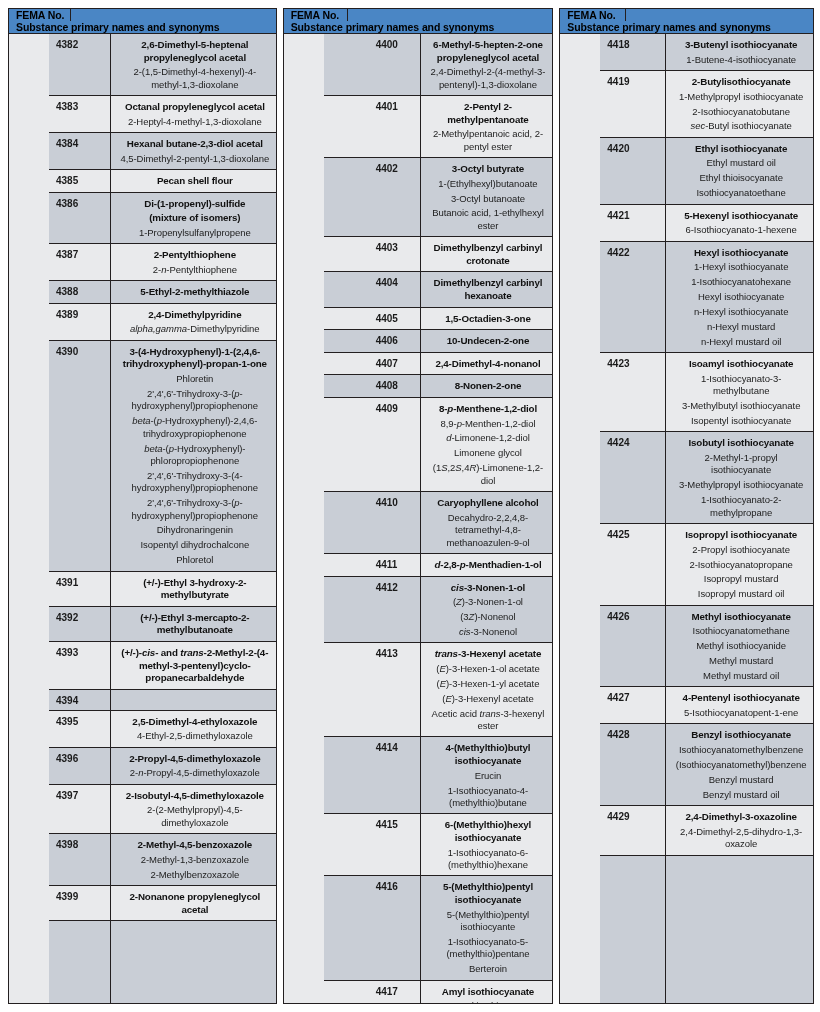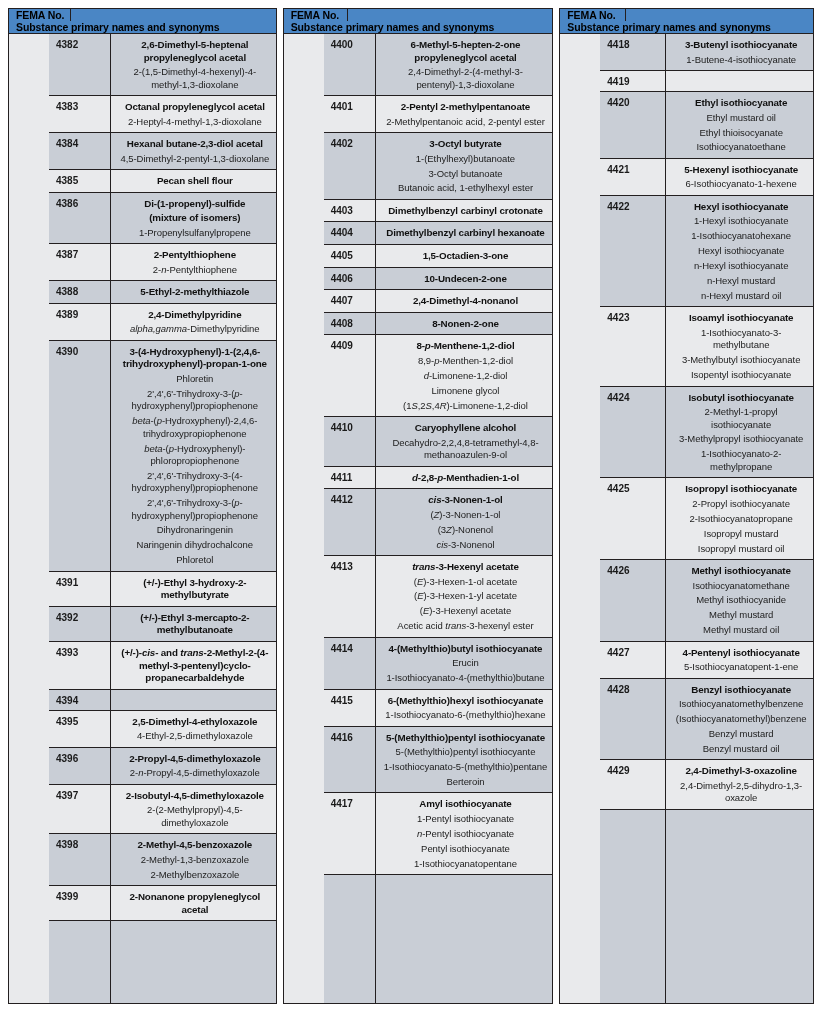--- a/index.html
+++ b/index.html
@@ -87,21 +87,21 @@
     box-sizing: border-box;
     border-right: 1.2px solid #231f20;
     font-size: 10px;
     font-weight: bold;
     color: #1a1a1a;
     padding: 5px 0 4px 7px;
     white-space: nowrap;
     flex: 0 0 auto;
   }
   .col-1 .cell-fema { width: 62px; }
-  .col-2 .cell-fema { width: 52px; }
+  .col-2 .cell-fema { width: 52px; margin-left: 45px; }
   .col-3 .cell-fema { width: 66px; }
 
   .cell-names {
     flex: 1 1 auto;
     box-sizing: border-box;
     padding: 5px 5px 4px 8px;
     min-width: 0;
     text-align: center;
   }
   .primary {
@@ -193,21 +193,21 @@
           <div class="cell-fema">4390</div>
           <div class="cell-names">
             <div class="primary">3-(4-Hydroxyphenyl)-1-(2,4,6-trihydroxyphenyl)-propan-1-one</div>
             <div class="syn">Phloretin</div>
             <div class="syn">2',4',6'-Trihydroxy-3-(<i>p</i>-hydroxyphenyl)propiophenone</div>
             <div class="syn"><i>beta</i>-(<i>p</i>-Hydroxyphenyl)-2,4,6-trihydroxypropiophenone</div>
             <div class="syn"><i>beta</i>-(<i>p</i>-Hydroxyphenyl)-phloropropiophenone</div>
             <div class="syn">2',4',6'-Trihydroxy-3-(4-hydroxyphenyl)propiophenone</div>
             <div class="syn">2',4',6'-Trihydroxy-3-(<i>p</i>-hydroxyphenyl)propiophenone</div>
             <div class="syn">Dihydronaringenin</div>
-            <div class="syn">Naringenin dihydrochalcone</div>
+            <div class="syn">Isopentyl dihydrochalcone</div>
             <div class="syn">Phloretol</div>
           </div>
         </div>
         <div class="row shade-b">
           <div class="cell-fema">4391</div>
           <div class="cell-names">
             <div class="primary">(+/-)-Ethyl 3-hydroxy-2-methylbutyrate</div>
           </div>
         </div>
         <div class="row shade-a">
@@ -423,20 +423,26 @@
     <div class="tbody">
         <div class="row shade-a">
           <div class="cell-fema">4418</div>
           <div class="cell-names">
             <div class="primary">3-Butenyl isothiocyanate</div>
             <div class="syn">1-Butene-4-isothiocyanate</div>
           </div>
         </div>
         <div class="row shade-b">
           <div class="cell-fema">4419</div>
+          <div class="cell-names">
+            <div class="primary">2-Butylisothiocyanate</div>
+            <div class="syn">1-Methylpropyl isothiocyanate</div>
+            <div class="syn">2-Isothiocyanatobutane</div>
+            <div class="syn"><i>sec</i>-Butyl isothiocyanate</div>
+          </div>
         </div>
         <div class="row shade-a">
           <div class="cell-fema">4420</div>
           <div class="cell-names">
             <div class="primary">Ethyl isothiocyanate</div>
             <div class="syn">Ethyl mustard oil</div>
             <div class="syn">Ethyl thioisocyanate</div>
             <div class="syn">Isothiocyanatoethane</div>
           </div>
         </div>

